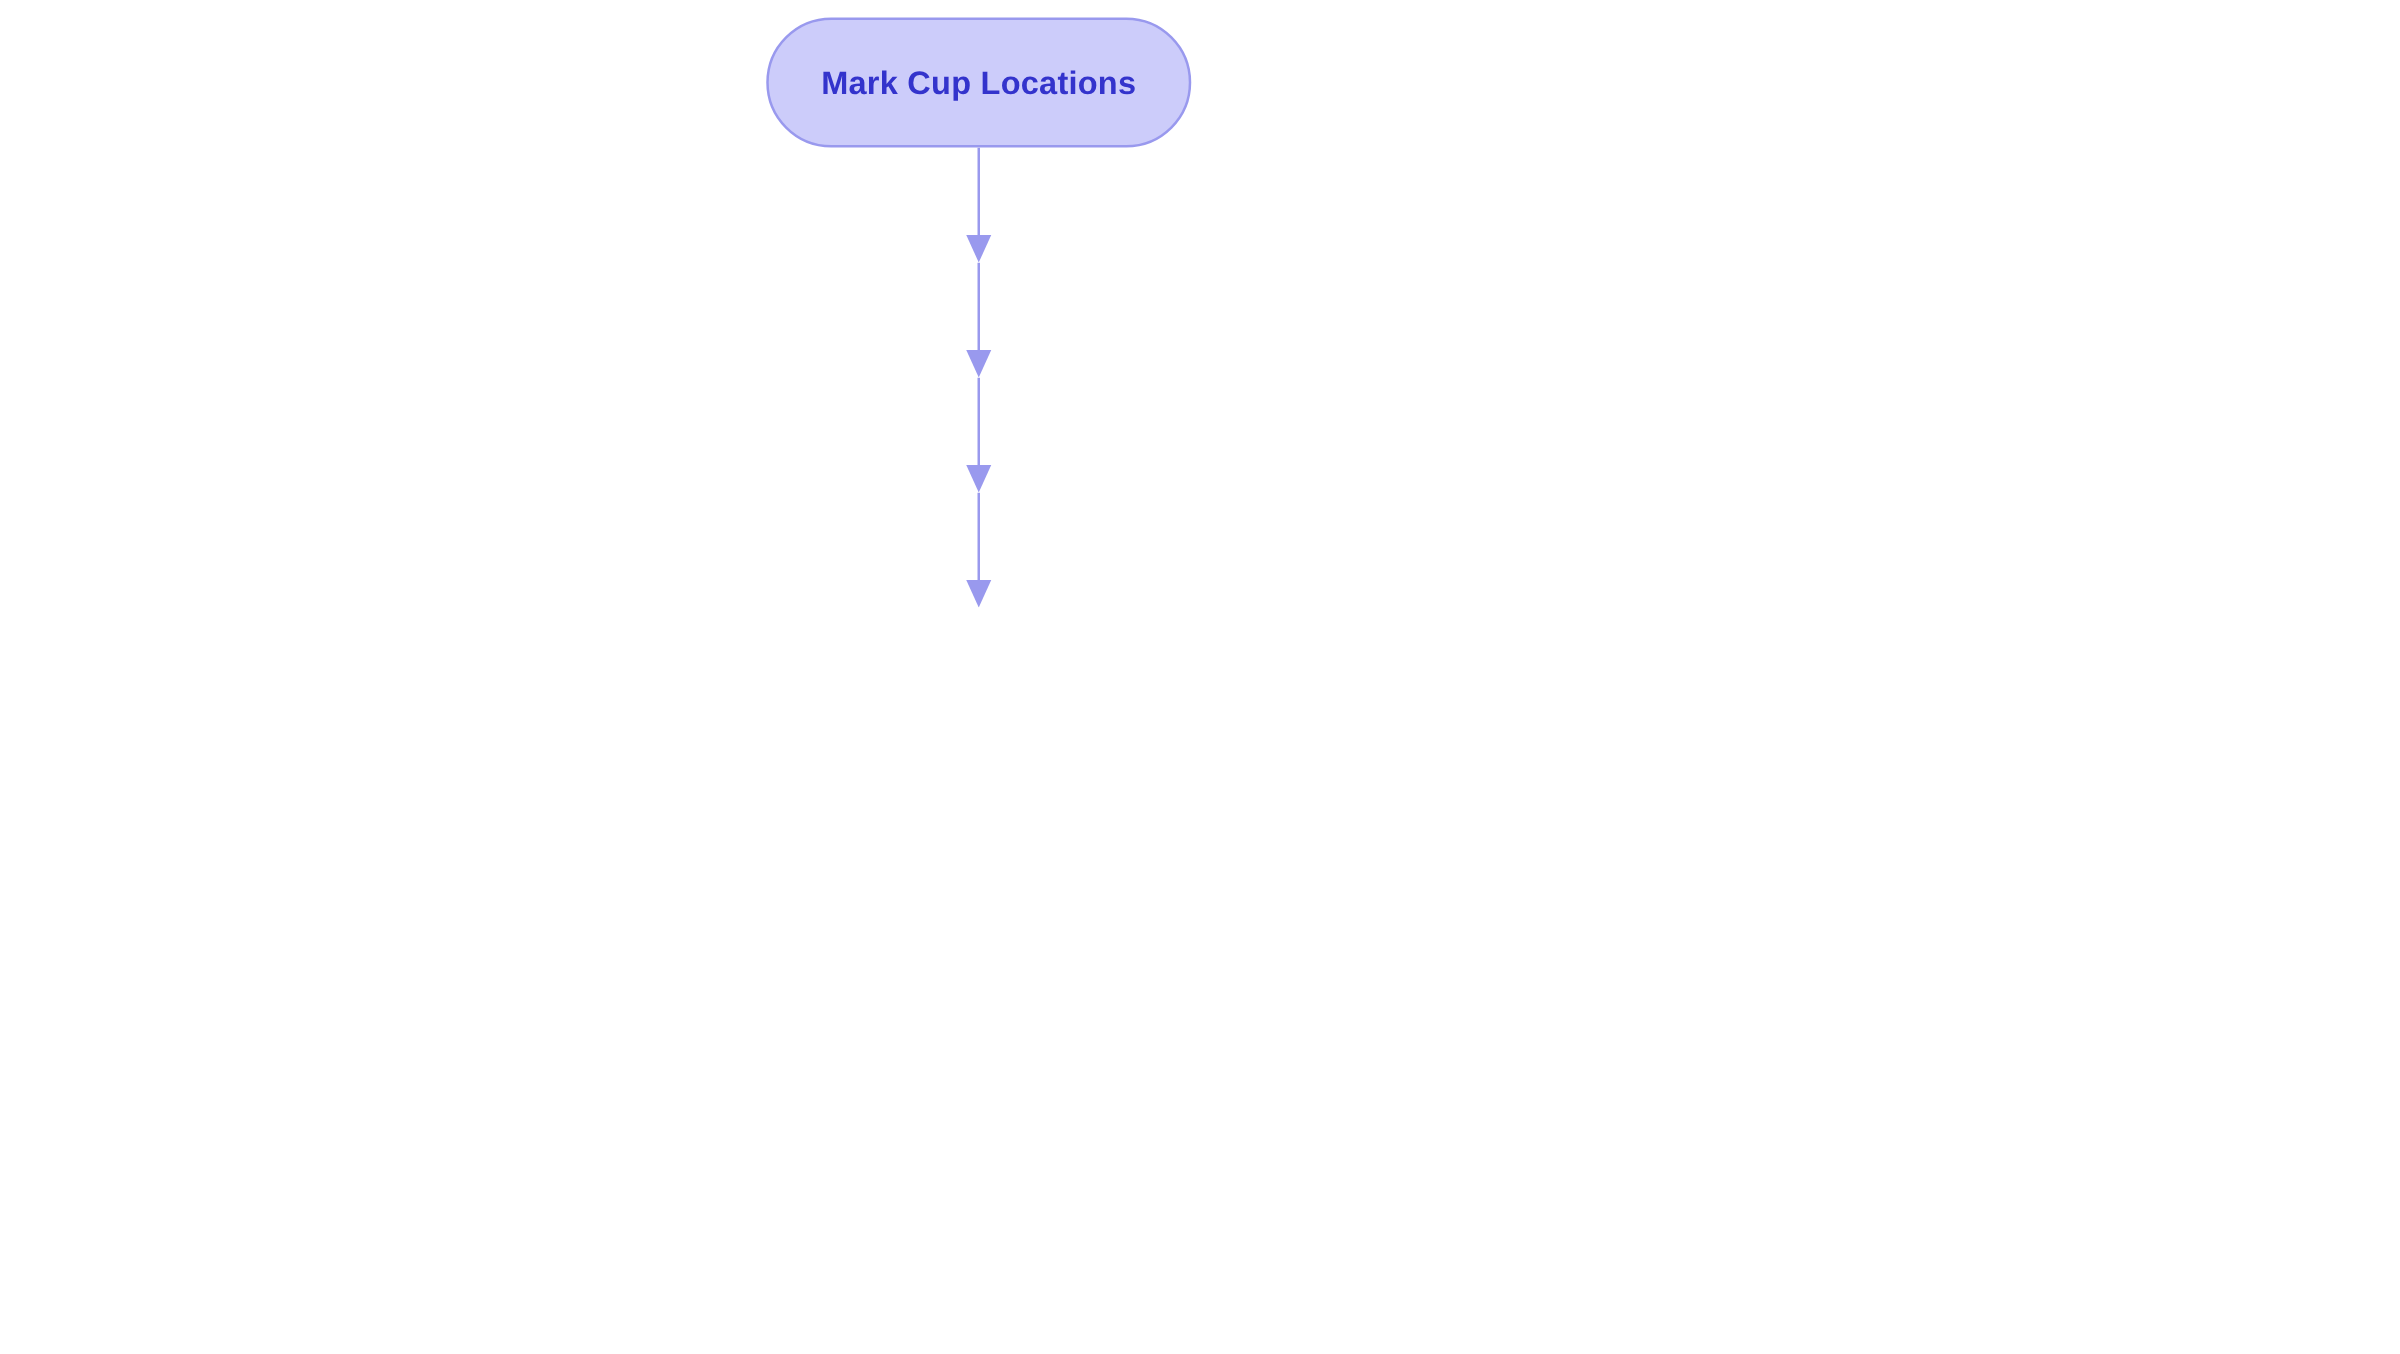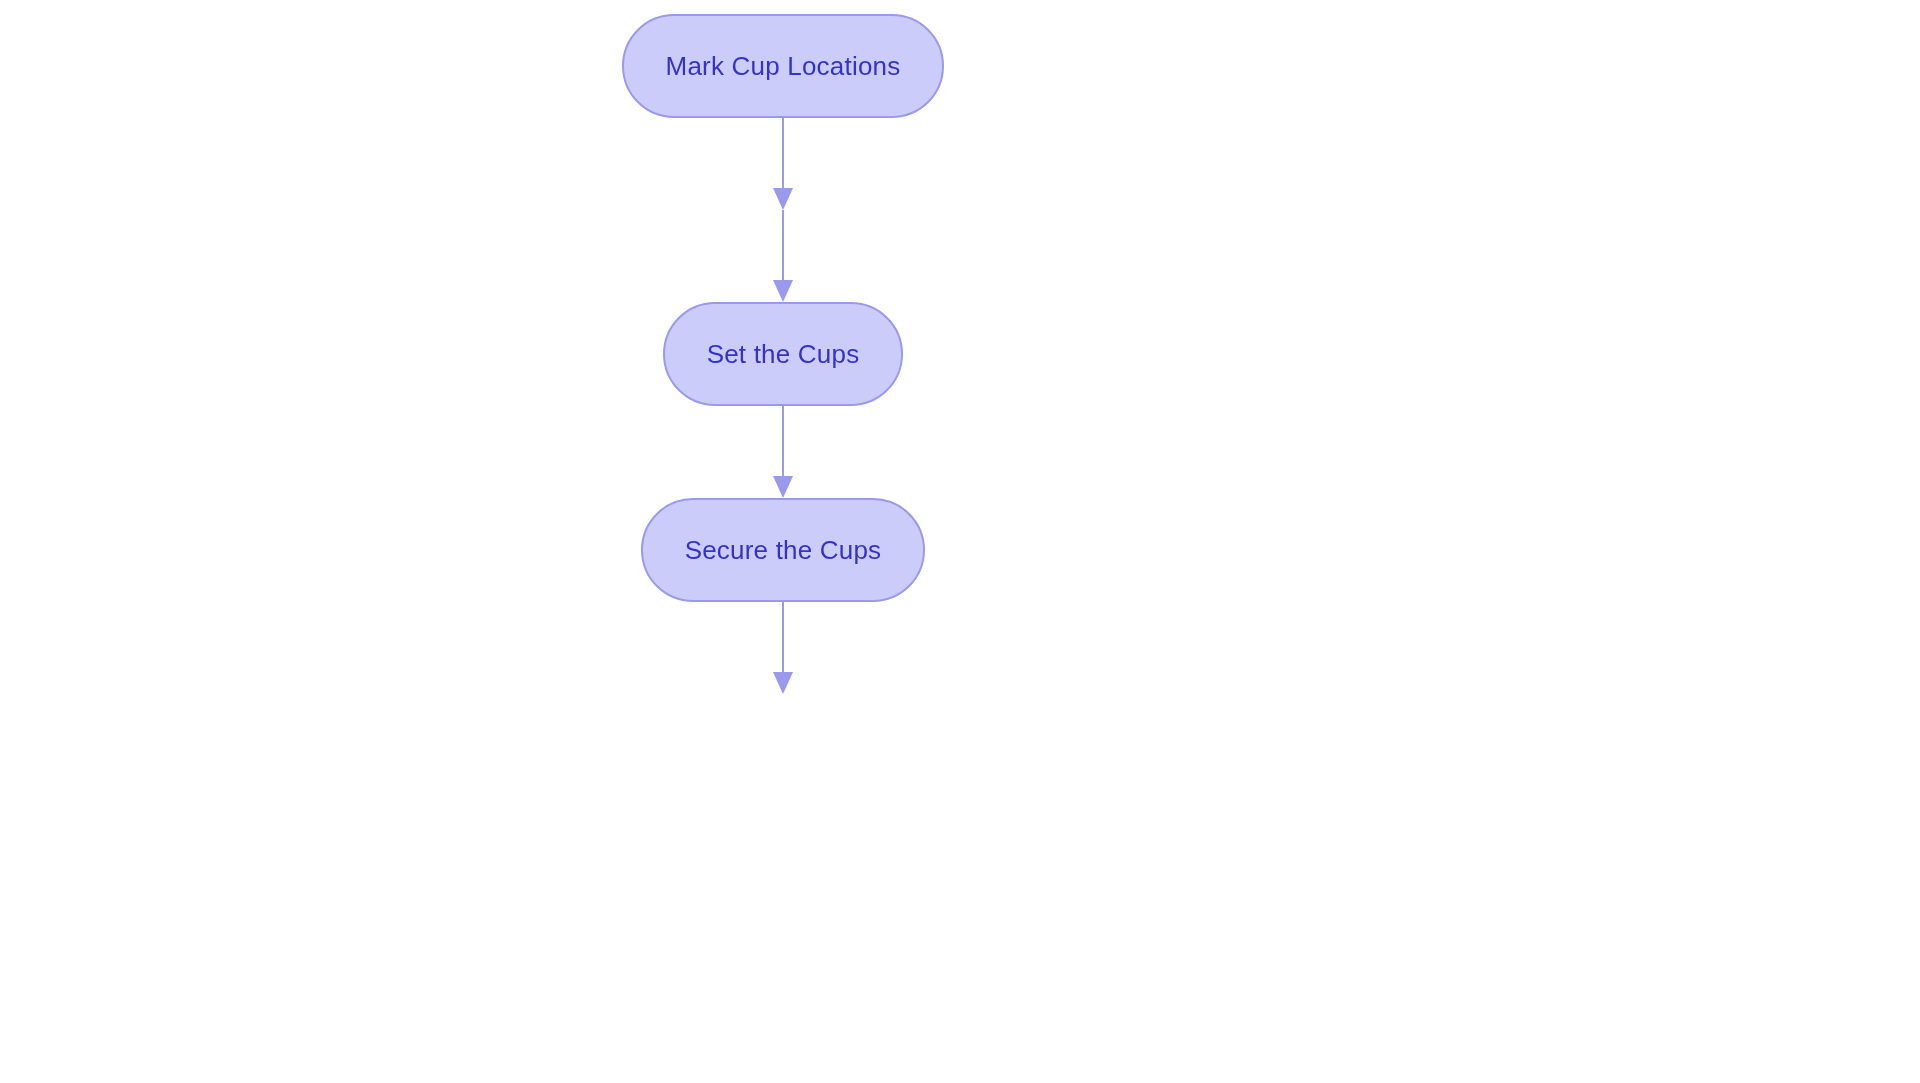--- a/index.html
+++ b/index.html
@@ -39,21 +39,21 @@
     box-sizing: border-box;
     display: flex;
     align-items: center;
     justify-content: center;
     background: #ccccfa;
     border: 2px solid #9999ee;
     border-radius: 999px;      
     color: #3333cc;
     font-size: 26px;
     font-family: "Liberation Sans", sans-serif;
-    font-weight: 400;
+    font-weight: 700;
     letter-spacing: 0.2px;
     white-space: nowrap;
     line-height: 1;
     padding: 0 42px;
     height: 104px;
   }
 
   
   .connector {
     display: block;
@@ -90,34 +90,28 @@
     </div>
 
 
     <div class="connector" style="height:92px;">
       <svg width="24" height="92" viewBox="0 0 24 92" aria-hidden="true">
         <line class="conn-line" x1="12" y1="0" x2="12" y2="76"></line>
         <polygon class="conn-head" points="12,92 2,70 22,70"></polygon>
       </svg>
     </div>
 
-    <div class="node">
-      <span>Set the Cups</span>
-    </div>
 
     <div class="connector" style="height:92px;">
       <svg width="24" height="92" viewBox="0 0 24 92" aria-hidden="true">
         <line class="conn-line" x1="12" y1="0" x2="12" y2="76"></line>
         <polygon class="conn-head" points="12,92 2,70 22,70"></polygon>
       </svg>
     </div>
 
-    <div class="node">
-      <span>Secure the Cups</span>
-    </div>
 
     <div class="connector" style="height:92px;">
       <svg width="24" height="92" viewBox="0 0 24 92" aria-hidden="true">
         <line class="conn-line" x1="12" y1="0" x2="12" y2="76"></line>
         <polygon class="conn-head" points="12,92 2,70 22,70"></polygon>
       </svg>
     </div>
 
 
   </div>

